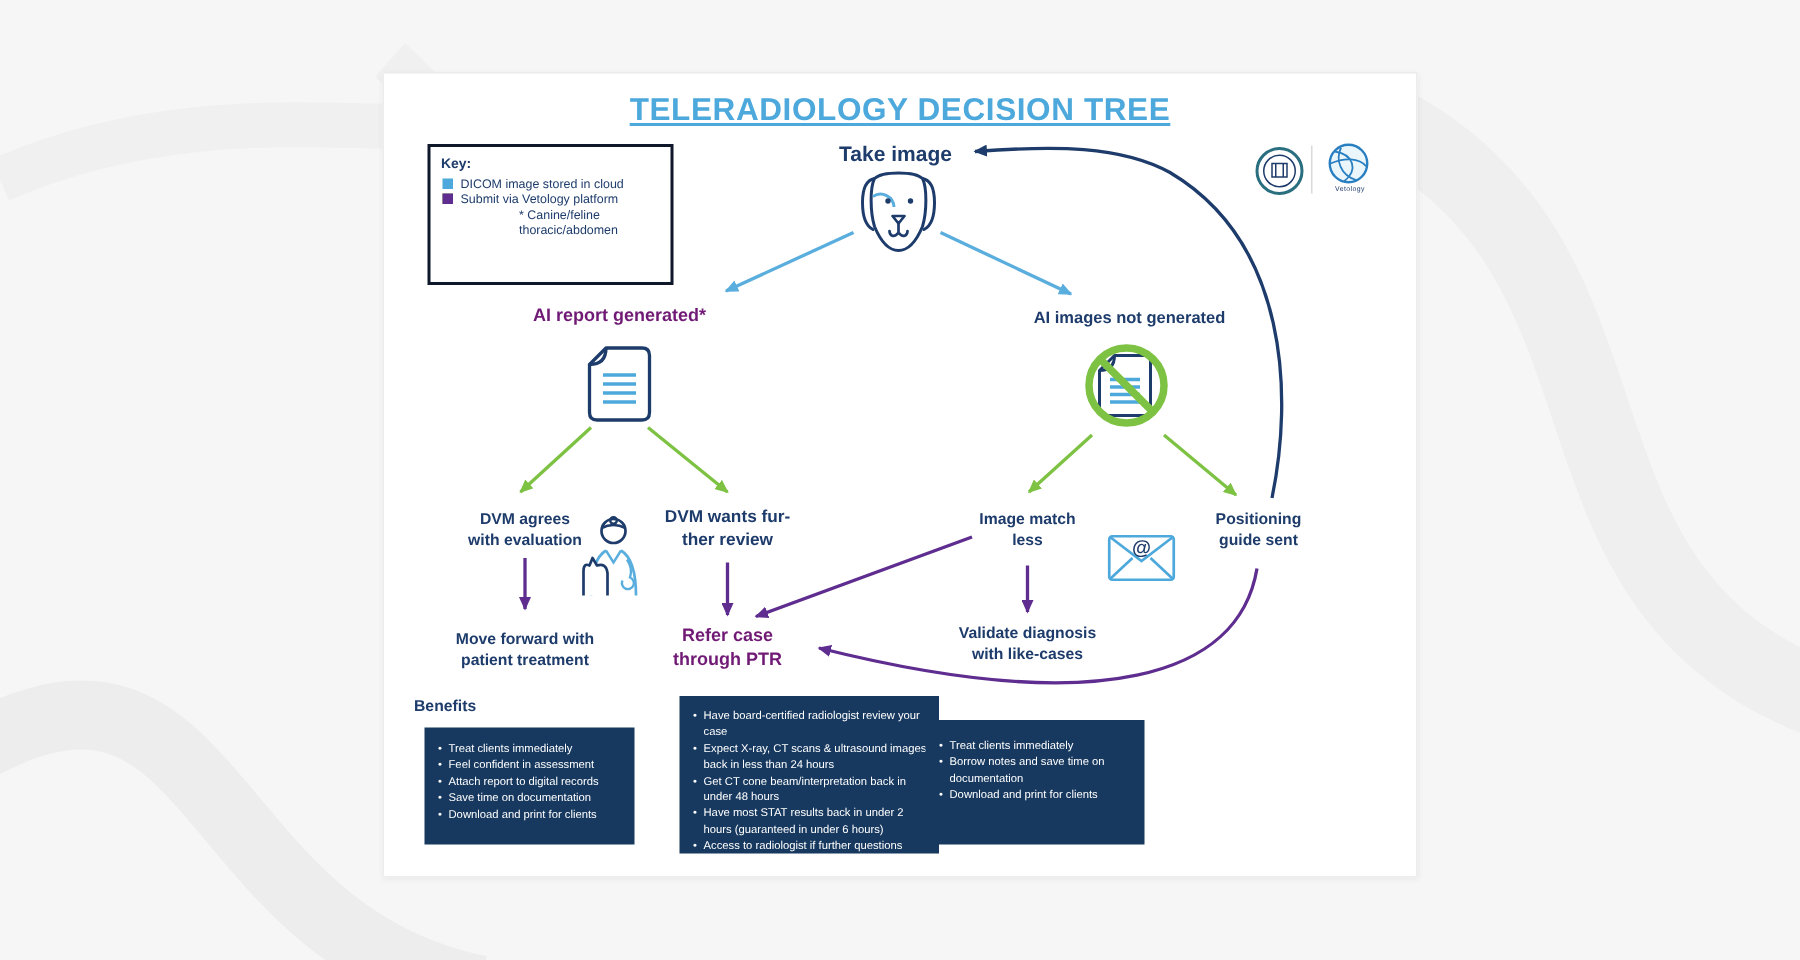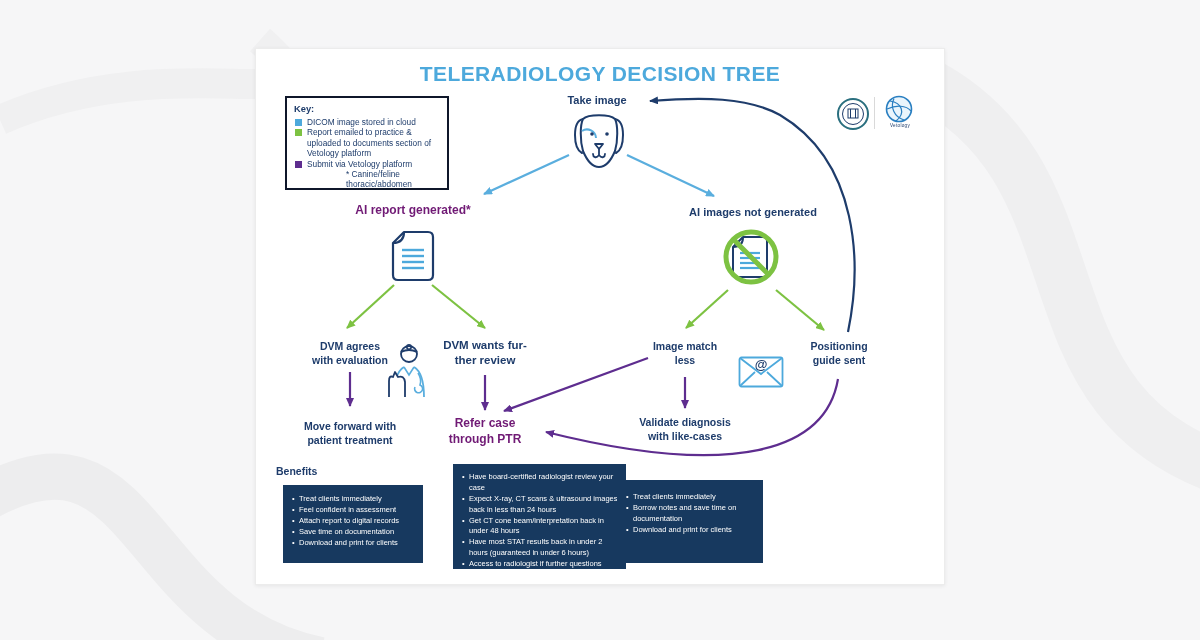--- a/index.html
+++ b/index.html
@@ -12,21 +12,21 @@
   .bg-swoosh { position:absolute; inset:0; z-index:0; }
   .card {
     position:absolute; left:255px; top:48px; width:690px; height:537px;
     background:#ffffff; border:1px solid #ececec;
     box-shadow:0 1px 4px rgba(0,0,0,.07);
     z-index:1;
   }
   .title {
     position:absolute; left:0; top:13px; width:100%;
     text-align:center; font-size:21px; font-weight:bold;
-    color:#4da9dc; letter-spacing:.4px;
+    color:#4da9dc; letter-spacing:.4px;text-decoration:underline;
   }
   .keybox {
     position:absolute; left:29px; top:47px; width:164px; height:94px;
     border:2px solid #0f172a; padding:6px 7px 4px 7px;
     font-size:8.3px; color:#1e3c6b; line-height:1.26;
   }
   .key-heading { font-weight:bold; font-size:9.3px; margin-bottom:1px; }
   .key-item { position:relative; padding-left:13px; }
   .key-sq { position:absolute; left:1px; top:2px; width:7px; height:7px; display:block; }
   .key-foot { padding-left:6px;margin-left:46px; }
@@ -67,21 +67,20 @@
   <div class="title">TELERADIOLOGY DECISION TREE</div>
 
   <div class="keybox">
     <div class="key-heading">Key:</div>
     <div class="key-item">
       <span class="key-sq" style="background:#4da9dc"></span>
       <span>DICOM image stored in cloud</span>
     </div>
     <div class="key-item">
       <span class="key-sq" style="background:#7dc242"></span>
-      <span>Report emailed to practice &amp; uploaded to documents section of Vetology platform</span>
     </div>
     <div class="key-item">
       <span class="key-sq" style="background:#5e2d8f"></span>
       <span>Submit via Vetology platform</span>
     </div>
     <div class="key-foot">* Canine/feline thoracic/abdomen</div>
   </div>
 
   <div class="logos">
     <svg class="icon" style="left:0;top:2px" width="34" height="34" viewBox="0 0 34 34">
@@ -127,21 +126,21 @@
     <path d="M 472 241 L 430 279" fill="none" stroke="#7dc242" stroke-width="2.2" marker-end="url(#m-green)"></path>
     <path d="M 520 241 L 568 281" fill="none" stroke="#7dc242" stroke-width="2.2" marker-end="url(#m-green)"></path>
 
     <path d="M 94 323 L 94 357" fill="none" stroke="#5e2d8f" stroke-width="2.2" marker-end="url(#m-purple)"></path>
     <path d="M 229 326 L 229 361" fill="none" stroke="#5e2d8f" stroke-width="2.2" marker-end="url(#m-purple)"></path>
     <path d="M 429 328 L 429 359" fill="none" stroke="#5e2d8f" stroke-width="2.2" marker-end="url(#m-purple)"></path>
     <path d="M 392 309 L 248 362" fill="none" stroke="#5e2d8f" stroke-width="2.2" marker-end="url(#m-purple)"></path>
     <path d="M 582 330 C 570 402, 478 430, 290 383" fill="none" stroke="#5e2d8f" stroke-width="2.2" marker-end="url(#m-purple)"></path>
   </svg>
 
-  <div class="node" style="left:341px; top:44px; font-size:11px">
+  <div class="node" style="left:341px; top:44px; font-size:14px">
     <span class="ln">Take image</span>
   </div>
 
   <div class="node node-blue" style="left:157px; top:154px">
     <span class="ln">AI report generated*</span>
   </div>
 
   <div class="node" style="left:497px; top:156px; font-size:11px">
     <span class="ln">AI images not generated</span>
   </div>

